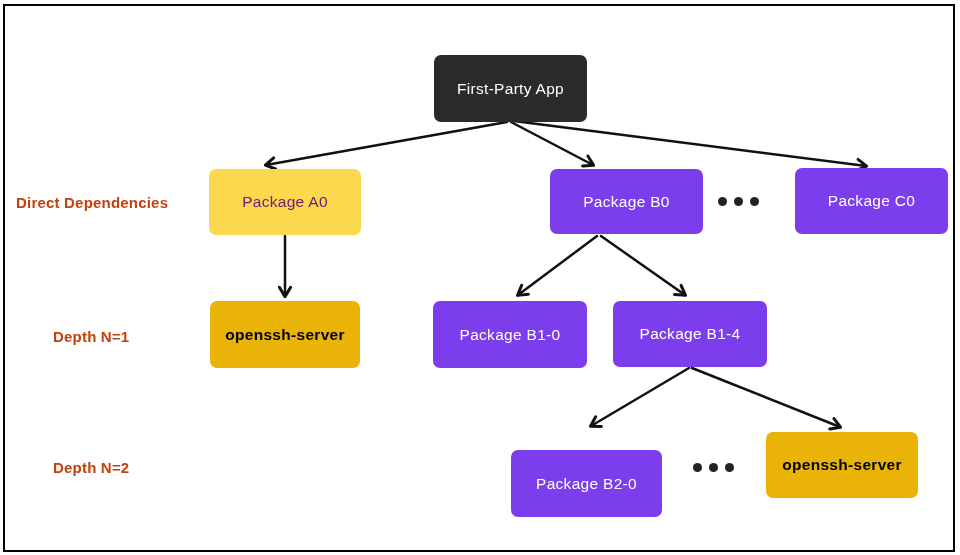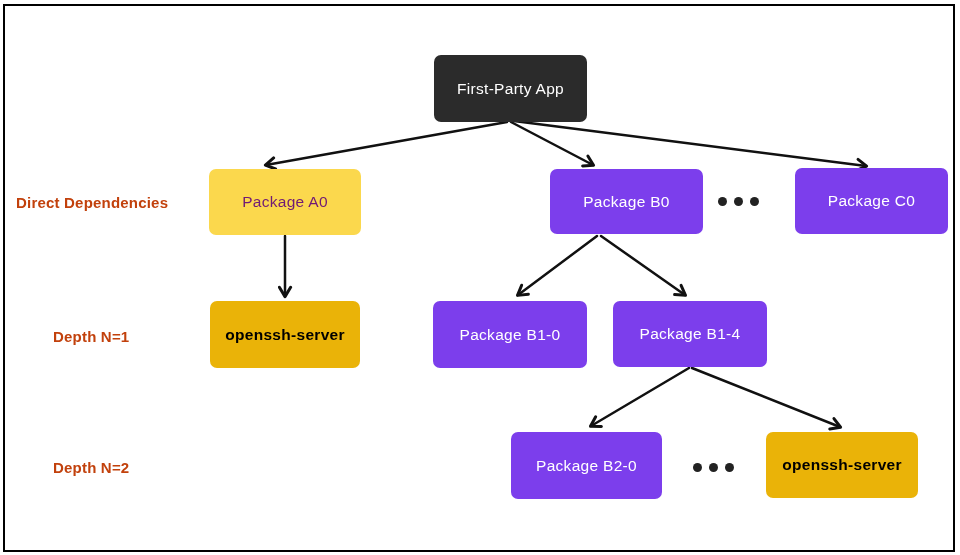--- a/index.html
+++ b/index.html
@@ -40,21 +40,21 @@
   .node--purple { background: #7c3eec; color: #ffffff; }
   .node--red    { background: #eab308; color: #000000; font-weight: bold; }
 
   .node-root      { left: 434px; top:  55px; width: 153px; height: 67px; }
   .node-a0        { left: 209px; top: 169px; width: 152px; height: 66px; }
   .node-b0        { left: 523px; top: 169px; width: 153px; height: 65px; margin-left: 27px; }
   .node-c0        { left: 795px; top: 168px; width: 153px; height: 66px; }
   .node-openssh1  { left: 210px; top: 301px; width: 150px; height: 67px; }
   .node-b10       { left: 433px; top: 301px; width: 154px; height: 67px; text-align: right; }
   .node-b11       { left: 613px; top: 301px; width: 154px; height: 66px; }
-  .node-b20       { left: 511px; top: 432px; width: 151px; height: 67px; }
+  .node-b20       { left: 511px; top: 450px; width: 151px; height: 67px; }
   .node-openssh2  { left: 766px; top: 432px; width: 152px; height: 66px; }
 
   .row-label {
     position: absolute;
     font-weight: bold;
     font-size: 15px;
     color: #c2410c;
     letter-spacing: 0.2px;
     white-space: nowrap;
   }

